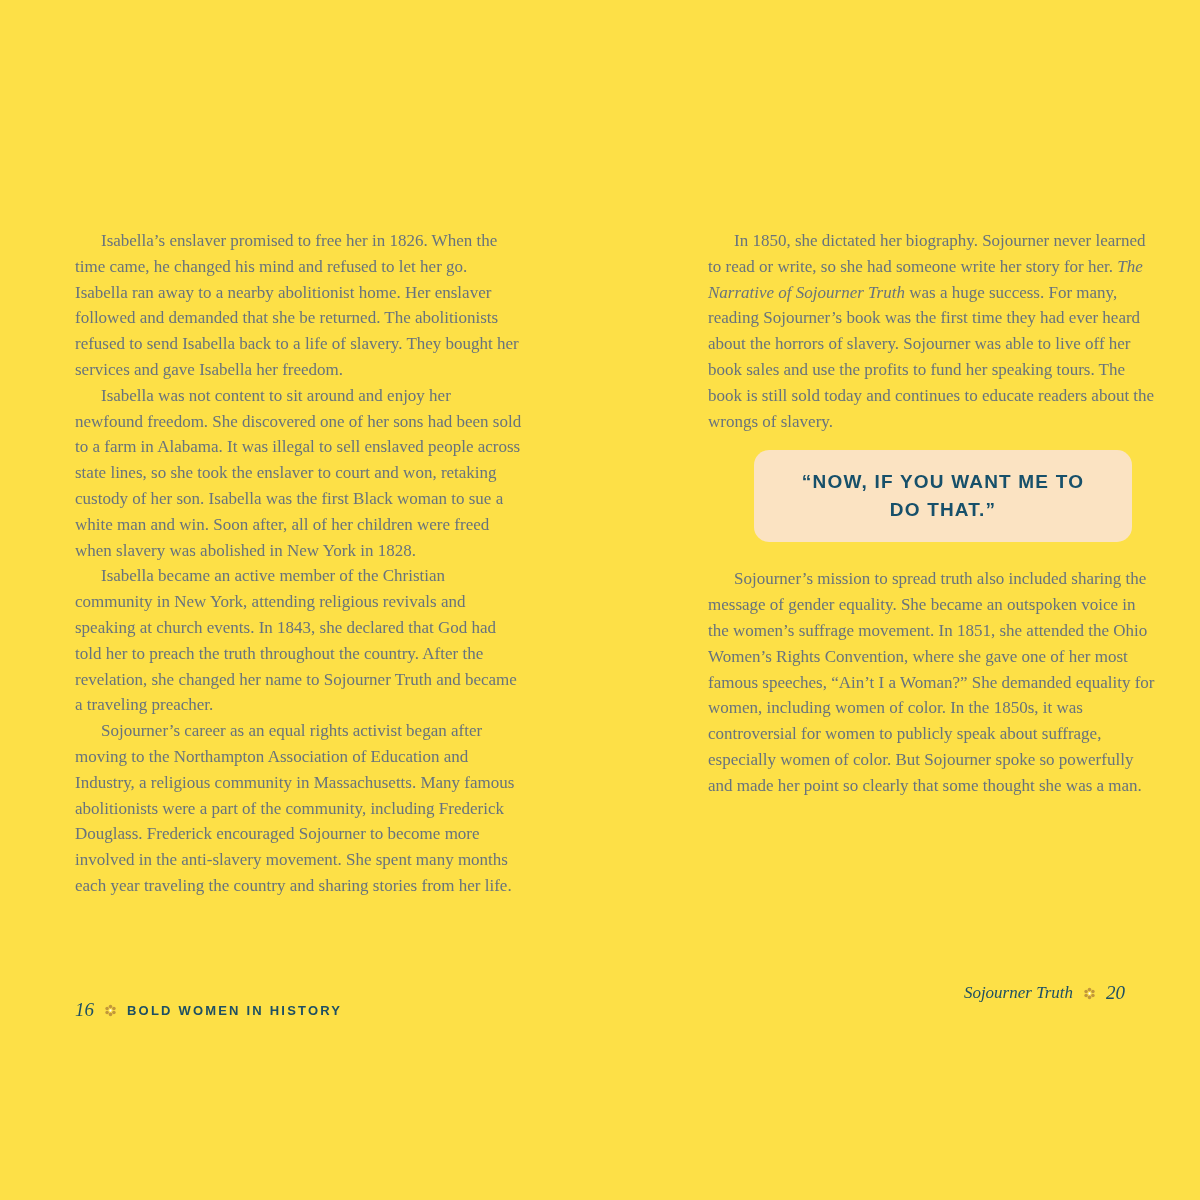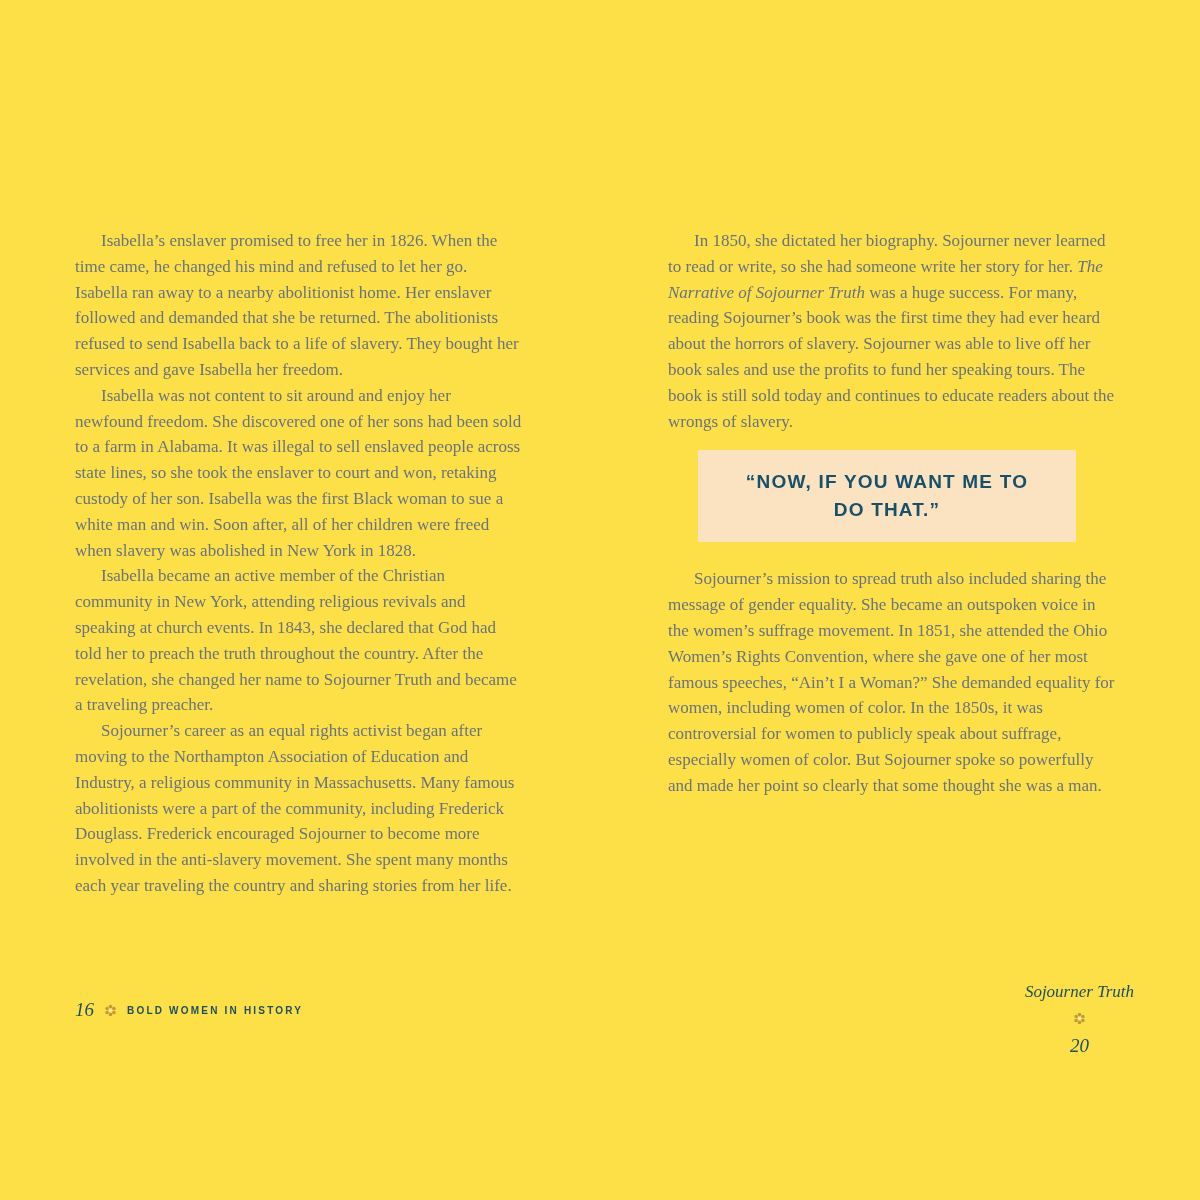--- a/index.html
+++ b/index.html
@@ -14,63 +14,64 @@
   .column {
     position: absolute;
     top: 228px;
     width: 448px;
     color: #68737d;
     font-size: 17px;
     line-height: 25.8px;
     text-align: left;
   }
   .column-left  { left: 75px; }
-  .column-right { left: 668px; }
+  .column-right { left: 708px; }
   .column p { margin: 0; text-indent: 26px; }
   .book-title { font-style: italic; }
   .pull-quote {
     box-sizing: border-box;
     width: 378px;
-    margin: 16px 0 24px 30px;
+    margin: 16px 0 24px 46px;
     padding: 18px 14px;
     background: #fbe3c2;
     color: #17506a;
     font-family: "Liberation Sans", sans-serif;
     font-weight: bold;
     font-size: 19px;
     line-height: 28px;
     letter-spacing: 1.2px;
     text-align: center;
+    border-radius: 15px;
   }
   .quote-line { white-space: nowrap; }
   .footer {
     position: absolute;
     top: 982px;
     display: flex;
     align-items: center;
     gap: 10px;
     color: #1d4f63;
   }
   .footer-left  { left: 75px; margin-top: 17px; }
-  .footer-right { right: 66px; flex-direction: column; }
+  .footer-right { right: 75px; }
   .page-num {
     font-family: "Liberation Serif", serif;
     font-style: italic;
     font-size: 19px;
     color: #1d4f63;
   }
   .chapter-label {
     font-family: "Liberation Serif", serif;
     font-style: italic;
     font-size: 17px;
     color: #1d4f63;
   }
   .caps-label {
     font-family: "Liberation Sans", sans-serif;
-    font-size: 10px;
+    font-size: 13px;
     font-weight: bold;
     letter-spacing: 2.2px;
     color: #1d4f63;
   }
   .flower { display: inline-flex; width: 13px; height: 13px; color: #c2973b; }
   .flower svg { width: 100%; height: 100%; }
 </style>
 </head>
 <body>
 

